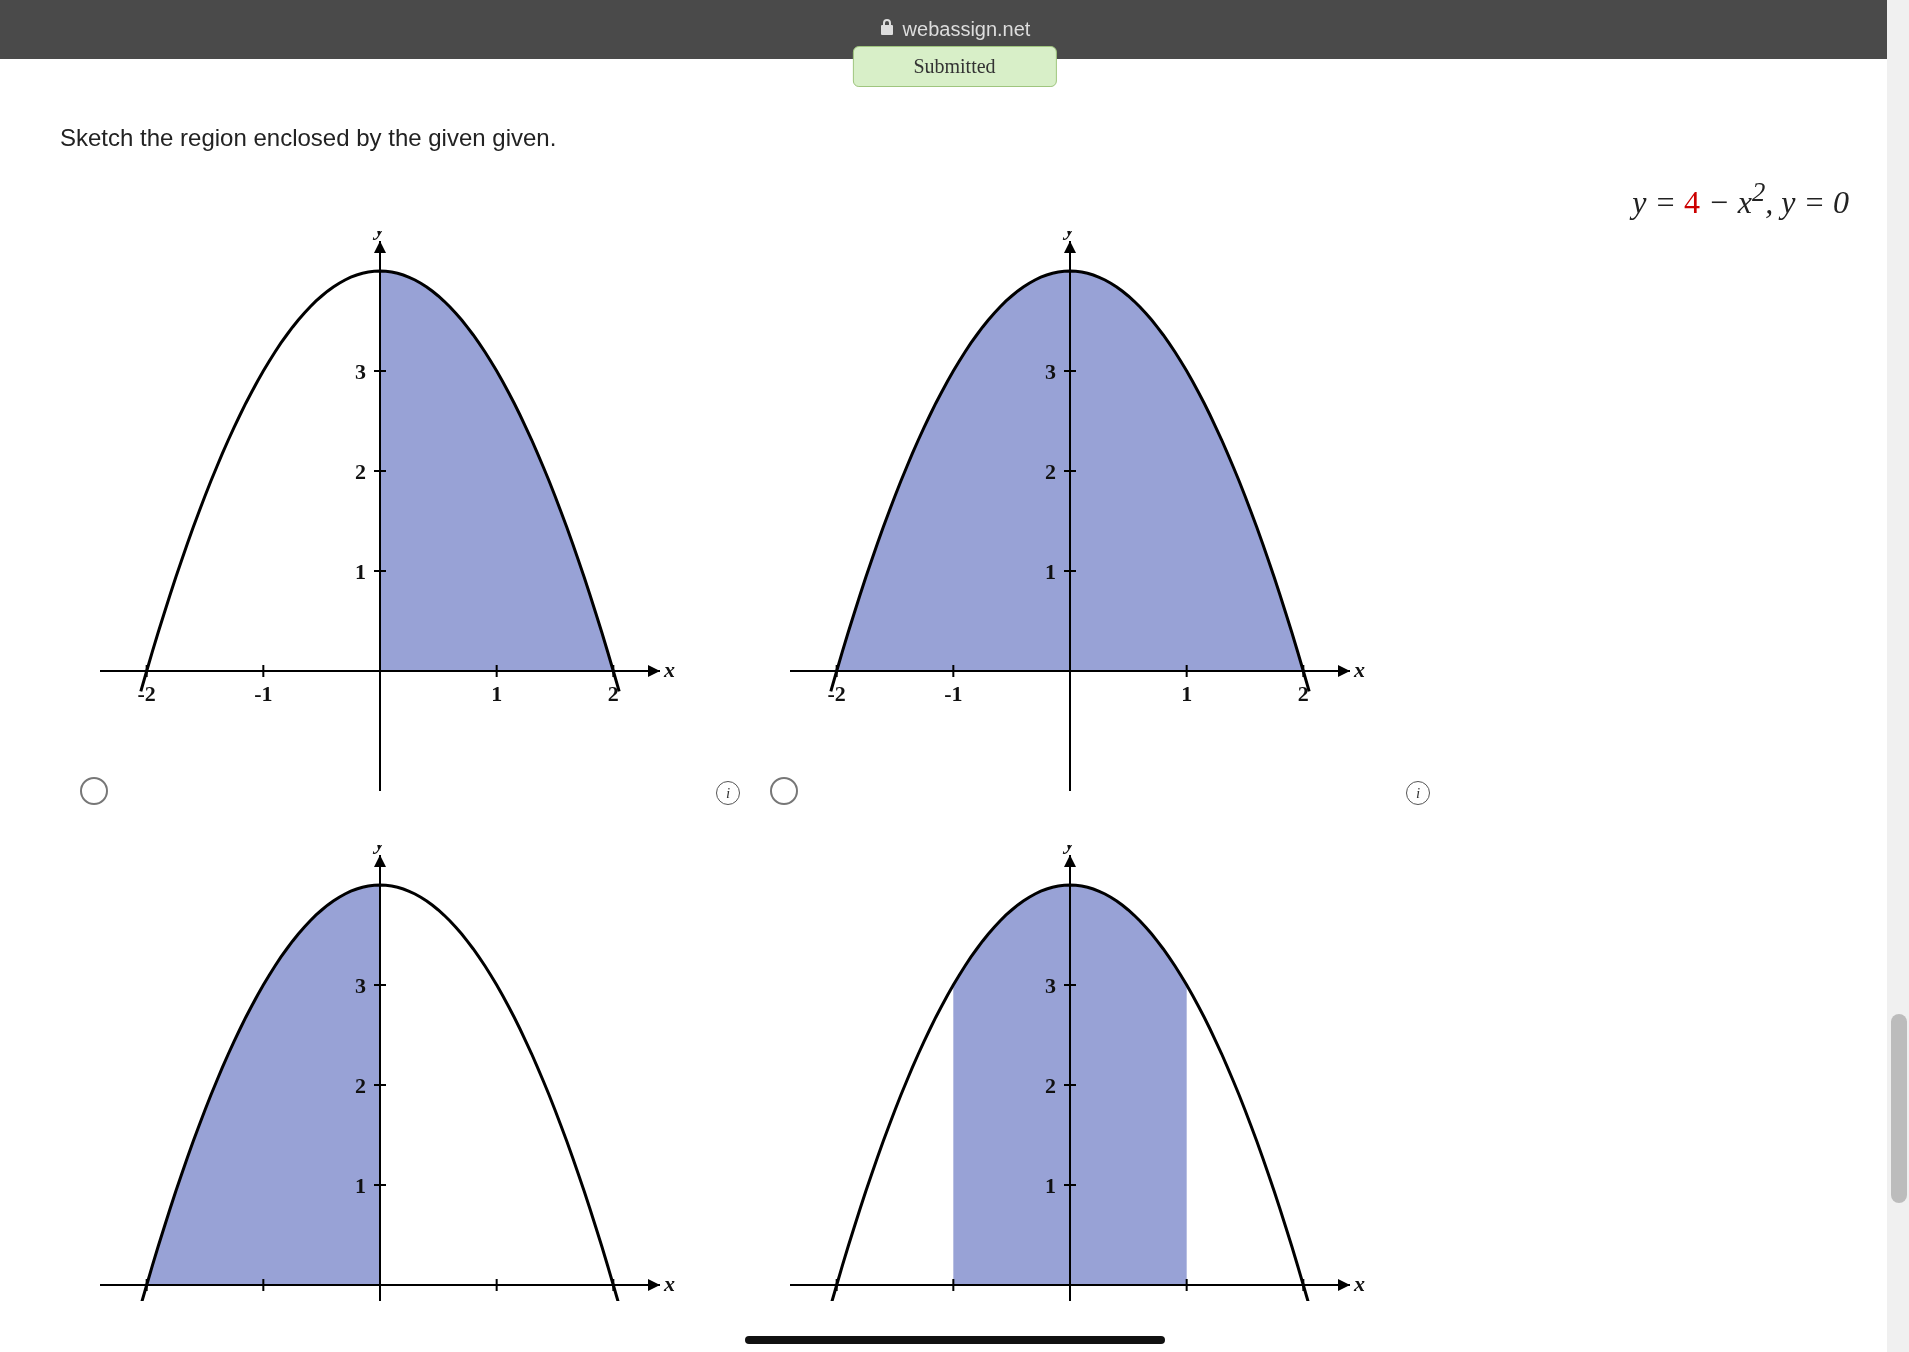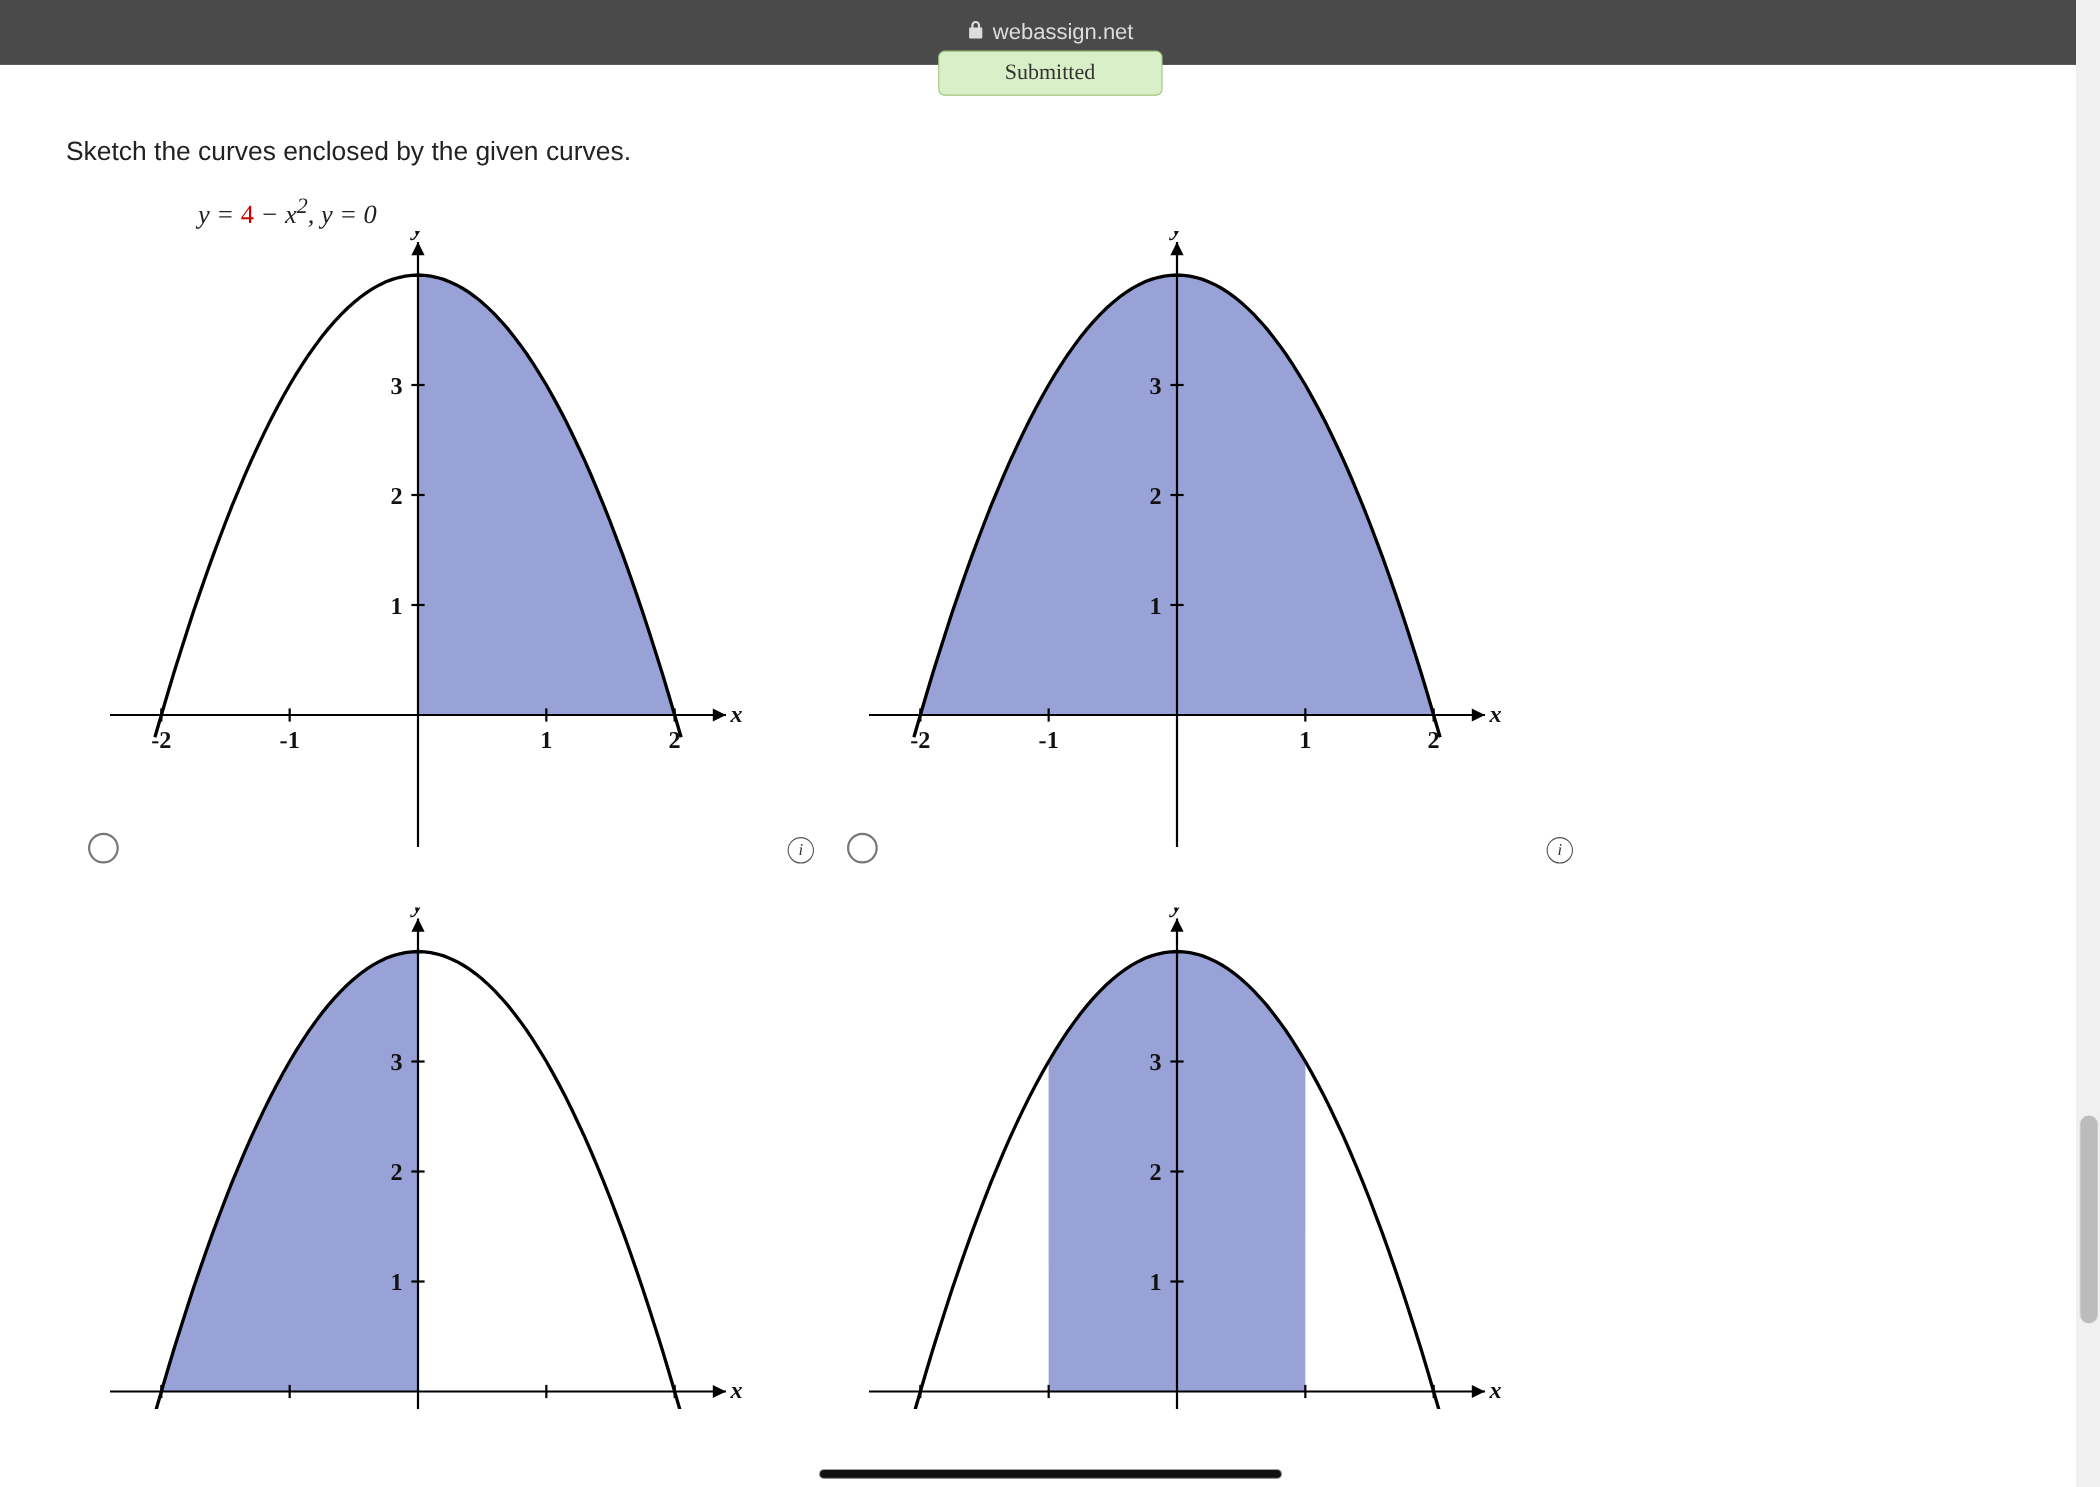--- a/index.html
+++ b/index.html
@@ -2,21 +2,21 @@
 <html><head>
 <meta charset="utf-8">
 <style>
   html,body{margin:0;padding:0;background:#fff;font-family:Verdana,Geneva,sans-serif;color:#222;}
   .browser-bar{background:#4a4a4a;height:59px;display:flex;align-items:center;justify-content:center;color:#ddd;font-size:20px;position:relative;}
   .lock-wrap{display:flex;align-items:center;gap:8px;}
   .submitted-banner{position:absolute;top:46px;left:50%;transform:translateX(-50%);
     background:#d8efc8;border:1px solid #9fc57e;border-radius:6px;padding:8px 60px;font-size:20px;color:#333;font-family:Liberation Serif, serif;}
   .page{padding:30px 60px 40px 60px;max-width:1880px;margin:0;}
   .qtext{font-size:24px;line-height:1.6;margin-top:30px;}
-  .eqline{font-style:italic;font-size:24px;margin:20px 0 0 120px;font-family:Georgia,serif;}
+  .eqline{font-style:italic;font-size:32px;margin:20px 0 10px 120px;font-family:Georgia,serif;text-align:right;}
   .eqline .red{color:#c00;font-style:normal;}
   .plots{display:grid;grid-template-columns:680px 680px;gap:10px 10px;margin-left:10px;}
   .plot-cell{position:relative;}
   .radio-dot{position:absolute;left:10px;bottom:30px;width:24px;height:24px;border:2px solid #777;border-radius:50%;background:#fff;}
   .info-ic{position:absolute;right:10px;bottom:30px;width:22px;height:22px;border:1.5px solid #555;border-radius:50%;
     display:flex;align-items:center;justify-content:center;font-style:italic;font-family:Georgia,serif;font-size:15px;color:#333;}
   .scrollbar-fake{position:fixed;right:0;top:0;width:22px;height:100%;background:#f0f0f0;}
   .scrollbar-thumb{position:absolute;right:2px;width:16px;background:#bcbcbc;border-radius:8px;}
   .home-indicator{position:fixed;bottom:8px;left:50%;transform:translateX(-50%);width:420px;height:8px;background:#111;border-radius:4px;}
   svg text{font-family:Georgia,'Times New Roman',serif;font-size:22px;font-weight:700;fill:#111;}
@@ -34,21 +34,21 @@
     </span>
     <span>webassign.net</span>
   </div>
 </div>
 
 <div class="submitted-banner">
   <span>Submitted</span>
 </div>
 
 <div class="page">
-  <div class="qtext">Sketch the curves enclosed by the given curves.</div>
+  <div class="qtext">Sketch the region enclosed by the given given.</div>
   <div class="eqline">
     <span>y = </span><span class="red">4</span><span> − x</span><sup>2</sup><span>,    </span><span>y = 0</span>
   </div>
 
   <div class="plots" id="plot-grid">
       <div class="plot-cell"><svg width="620" height="600" viewBox="0 0 620 600">
           <path d="M 310 440 L 310.0 40.0 L 315.8 40.3 L 321.7 41.0 L 327.5 42.3 L 333.3 44.0 L 339.2 46.3 L 345.0 49.0 L 350.8 52.3 L 356.7 56.0 L 362.5 60.3 L 368.3 65.0 L 374.2 70.3 L 380.0 76.0 L 385.8 82.3 L 391.7 89.0 L 397.5 96.2 L 403.3 104.0 L 409.2 112.3 L 415.0 121.0 L 420.8 130.3 L 426.7 140.0 L 432.5 150.3 L 438.3 161.0 L 444.2 172.3 L 450.0 184.0 L 455.8 196.3 L 461.7 209.0 L 467.5 222.3 L 473.3 236.0 L 479.2 250.3 L 485.0 265.0 L 490.8 280.3 L 496.7 296.0 L 502.5 312.3 L 508.3 329.0 L 514.2 346.3 L 520.0 364.0 L 525.8 382.3 L 531.7 401.0 L 537.5 420.3 L 543.3 440.0 L 543.3333333333334 440 Z" fill="#98a2d6" stroke="none"></path>
           <line x1="30" y1="440" x2="590" y2="440" stroke="#000" stroke-width="2"></line>
           <line x1="310" y1="560" x2="310" y2="10" stroke="#000" stroke-width="2"></line>
           <polygon points="590,440 578,434 578,446" fill="#000"></polygon>

